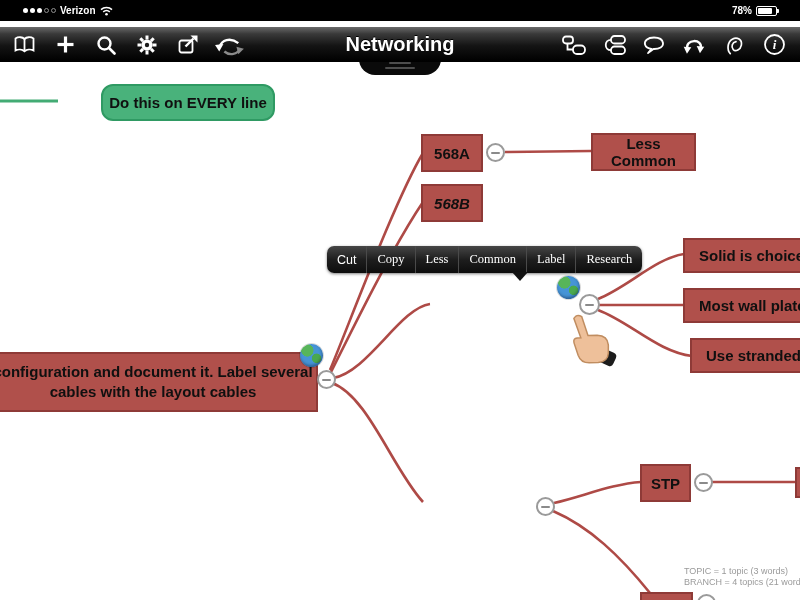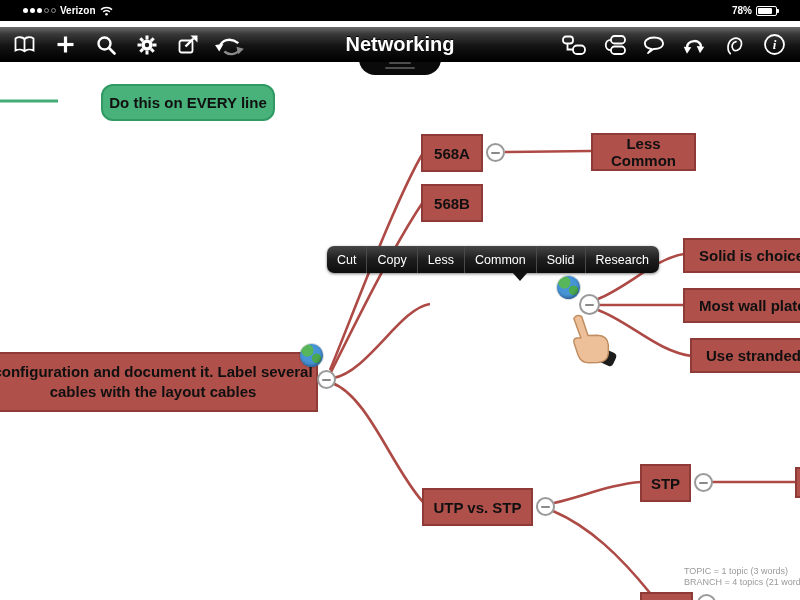--- a/index.html
+++ b/index.html
@@ -45,21 +45,21 @@
 
   
   .node { position:absolute; z-index:2; display:flex; align-items:center; justify-content:center;
     text-align:center; font-weight:bold; font-size:15px; color:#101010; border-radius:0; cursor:pointer; }
   .nr { background:var(--node-red,#b0504b); border:2px solid var(--node-red-border,#8e3a37); }
   .ng { background:var(--node-green,#49b27b); border:2px solid var(--node-green-border,#2f9a63); border-radius:12px;margin-left:44px; }
   .np { background:var(--node-pink,#c2939a); border:2px solid var(--node-pink-border,#977379); border-radius:12px; }
   .n-green { left:57px; top:84px; width:174px; height:37px; }
   .n-568a { left:421px; top:134px; width:62px; height:38px; }
   .n-less { left:591px; top:133px; width:105px; height:38px; }
-  .n-568b { left:421px; top:184px; width:62px; height:38px; }
+  .n-568b { left:421px; top:184px; width:62px; height:38px;font-style:italic; }
   .n-solid { left:429px; top:285px; width:141px; height:40px; }
   .n-r1 { left:683px; top:238px; width:170px; height:35px; justify-content:flex-start; padding-left:14px; white-space:nowrap; }
   .n-r2 { left:683px; top:288px; width:170px; height:35px; justify-content:flex-start; padding-left:14px; white-space:nowrap; }
   .n-r3 { left:690px; top:338px; width:168px; height:35px; justify-content:flex-start; padding-left:14px; white-space:nowrap; }
   .n-root { left:-12px; top:352px; width:330px; height:60px; flex-direction:column; line-height:1.35; font-size:15px; }
   .n-utp { left:422px; top:488px; width:111px; height:38px; }
   .n-stp { left:640px; top:464px; width:51px; height:38px; }
   .n-sliver { left:795px; top:467px; width:40px; height:31px; }
   .n-bottom { left:640px; top:592px; width:53px; height:30px; }
 
@@ -84,21 +84,21 @@
     box-shadow: inset -1px -2px 3px rgba(0,0,30,.35), 0 0 0 1px rgba(0,0,0,.15); }
   .g-solid { left:557px; top:276px; }
   .g-root { left:300px; top:344px; }
 
   
   .ctxmenu { position:absolute; left:327px; top:246px; height:27px; z-index:6; display:flex;
     background:linear-gradient(#464646, #222 45%, var(--menu-bg,#1e1e1e) 50%, #0d0d0d);
     border-radius:7px; box-shadow:0 1px 3px rgba(0,0,0,.5); }
   .cmi { background:transparent; border:0; color:#fff; font-family:"Liberation Sans",sans-serif;
     font-size:12.5px; padding:0 10px; cursor:pointer; white-space:nowrap; }
-  .cmi + .cmi { border-left:1px solid #4a4a4a; }
+  .cmi + .cmi { border-left:1px solid #4a4a4a;font-family:Liberation Serif, serif; }
   .ctx-arrow { position:absolute; left:512px; top:272px; width:0; height:0; z-index:6;
     border:8px solid transparent; border-top:9px solid #111; border-bottom:0; }
 
   
   .hand { position:absolute; left:556px; top:310px; z-index:7; transform:rotate(-14deg); pointer-events:none; }
 
   
   .stats { position:absolute; left:684px; top:566px; z-index:2; font-size:9px; line-height:11px;
     color:#9a9a9a; white-space:nowrap; }
 </style>
@@ -275,23 +275,20 @@
   </div>
   <div class="node nr n-r3">
     <span>Use stranded for</span>
   </div>
 
   <div class="node nr n-root">
     <span>configuration and document it. Label several</span>
     <span>cables with the layout cables</span>
   </div>
 
-  <div class="node nr n-utp">
-    <span>UTP vs. STP</span>
-  </div>
   <div class="node nr n-stp">
     <span>STP</span>
   </div>
   <div class="node nr n-sliver"></div>
   <div class="node nr n-bottom"></div>
 
   <div class="minus m-568a"></div>
   <div class="minus m-root"></div>
   <div class="minus m-solid"></div>
   <div class="minus m-utp"></div>
@@ -299,21 +296,21 @@
   <div class="minus m-bottom"></div>
 
   <span class="globe g-solid"></span>
   <span class="globe g-root"></span>
 
   <div class="ctxmenu">
     <button class="cmi">Cut</button>
     <button class="cmi">Copy</button>
     <button class="cmi">Less</button>
     <button class="cmi">Common</button>
-    <button class="cmi">Solid</button>
+    <button class="cmi">Label</button>
     <button class="cmi">Research</button>
   </div>
   <div class="ctx-arrow"></div>
 
   <svg class="hand" width="62" height="64" viewBox="0 0 62 64">
     <rect x="30" y="42" width="26" height="14" rx="4" fill="#1c1c1c" transform="rotate(38 43 49)"></rect>
     <path d="M24,6 q4,-4 8,0 l1.5,20 9,2 q10,3 8.5,12 l-2,8 q-2.5,8 -12,6.5 l-9,-1.8 q-8,-2 -8.8,-10 l-1,-13 q0,-4.5 4.2,-4 l3.6,0.8 z" fill="#eec09a" stroke="#c08d60" stroke-width="1.5"></path>
   </svg>
 
   <div class="stats">

